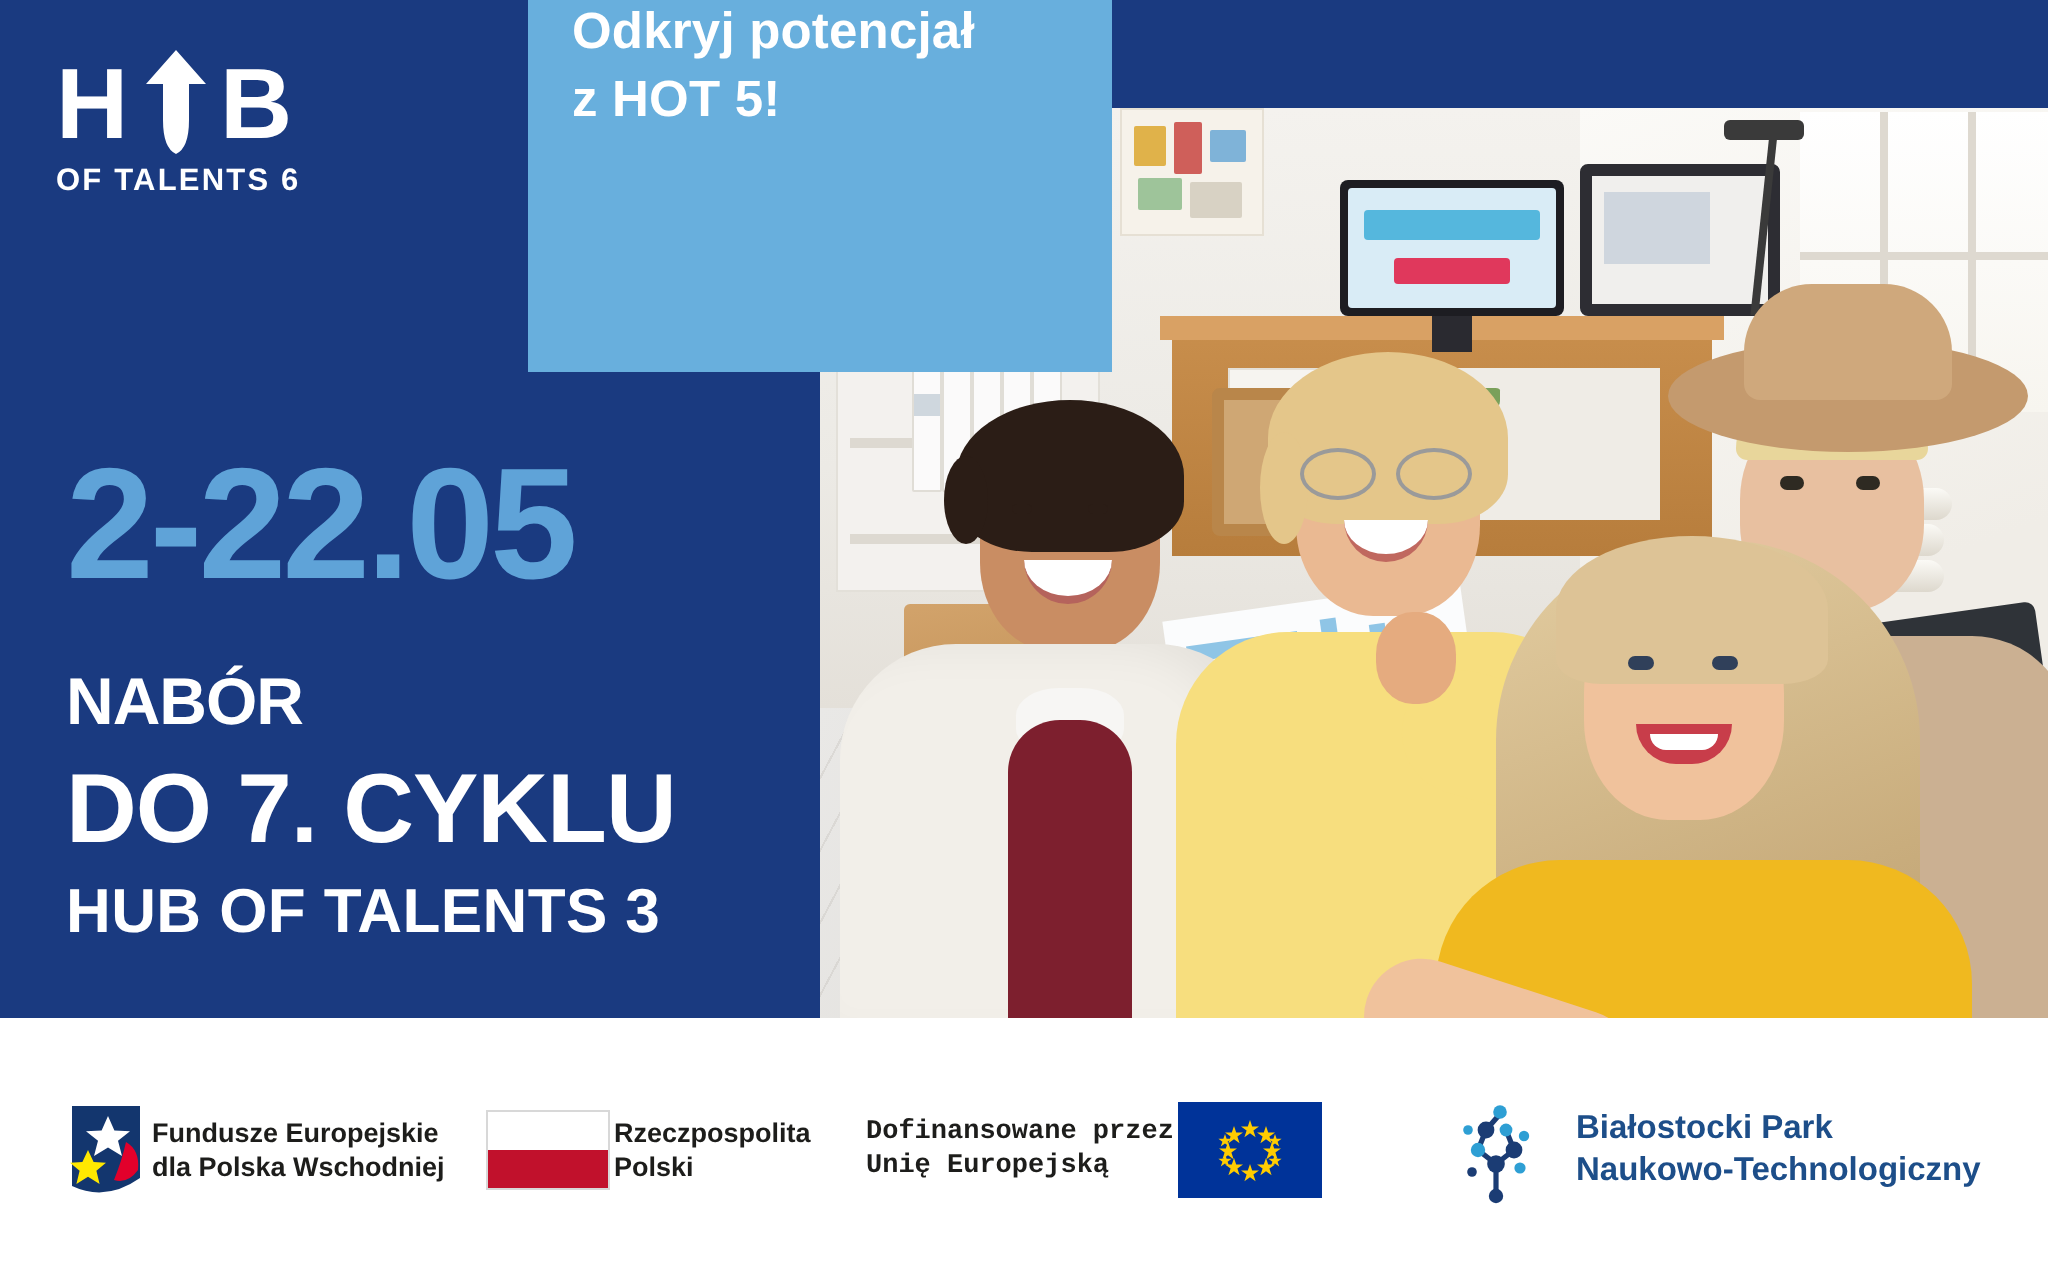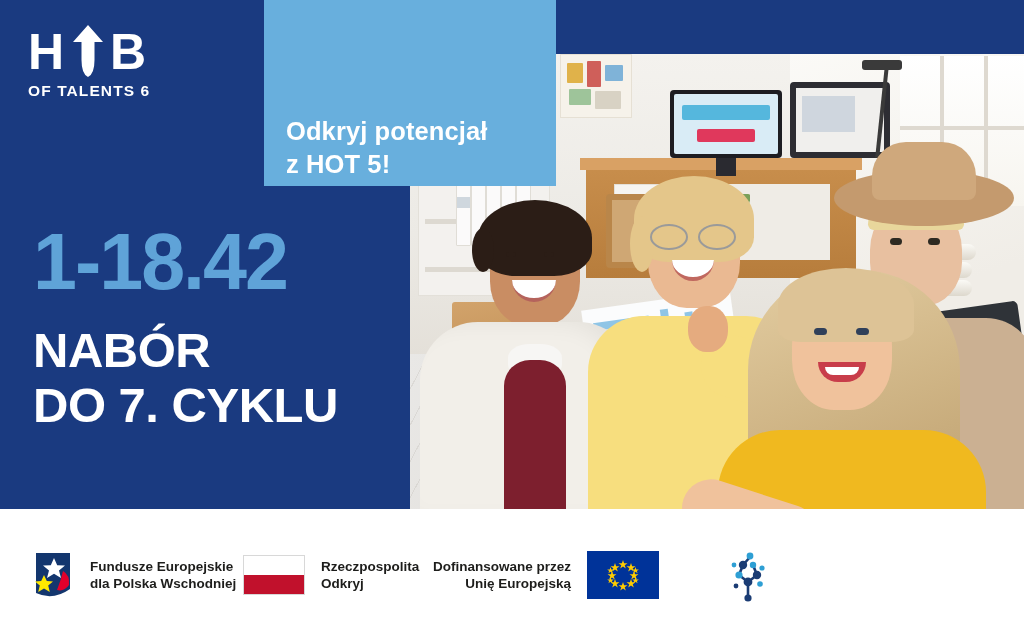--- a/index.html
+++ b/index.html
@@ -136,42 +136,42 @@
   .p4 .hair-back{position:absolute;left:22px;top:16px;width:212px;height:300px;background:linear-gradient(160deg,#e3cda1 0%,#c9ad7d 60%,#b89a6b 100%);border-radius:100px 100px 40px 40px;}
   .p4 .head{left:66px;top:38px;width:100px;height:118px;background:#f0c29c;z-index:3;}
   .p4 .hair-front{position:absolute;left:52px;top:14px;width:136px;height:74px;background:#ddc396;border-radius:60% 60% 20% 20%;z-index:4;}
   .p4 .eye{position:absolute;top:74px;width:13px;height:7px;background:#30405a;border-radius:4px;z-index:5;}
   .p4 .lips{position:absolute;left:92px;top:108px;width:48px;height:20px;background:#c83d4a;border-radius:0 0 24px 24px;z-index:5;}
   .p4 .lips:after{content:"";position:absolute;left:7px;top:5px;width:34px;height:8px;background:#fff;border-radius:0 0 17px 17px;}
   .p4 .arm{position:absolute;left:-46px;top:238px;width:140px;height:58px;background:#f0c29c;border-radius:30px;transform:rotate(18deg);}
 
   
   .hero-block{position:absolute;left:264px;top:0px;width:292px;height:186px;background:#68afdd;z-index:60;
-    display:flex;align-items:flex-end;}
+    display:flex;align-items:flex-start;}
   .hero-text{color:#ffffff;font-size:25.5px;font-weight:bold;line-height:1.32;padding:0 0 4px 22px;letter-spacing:.1px;}
 
   
   .logo-wrap{position:absolute;left:28px;top:28px;z-index:70;}
   .logo-mark{position:relative;width:130px;height:48px;}
   .logo-mark .lt{position:absolute;color:#ffffff;font-weight:bold;font-size:50px;line-height:48px;letter-spacing:-1px;}
   .logo-mark .lH{left:0;}
   .logo-mark .lB{left:82px;}
   .logo-arrow{position:absolute;left:42px;top:-3px;width:36px;height:52px;}
   .logo-sub{margin-top:6px;color:#ffffff;font-weight:bold;font-size:15.5px;letter-spacing:1.1px;}
 
   .date{position:absolute;left:33px;top:222px;z-index:70;color:#5fa3d8;font-weight:bold;font-size:79px;line-height:79px;letter-spacing:-2px;}
   .title{position:absolute;left:33px;top:323px;z-index:70;color:#ffffff;font-weight:bold;}
-  .title .l1{font-size:49px;line-height:55px;letter-spacing:-.5px;}
+  .title .l1{font-size:33px;line-height:55px;letter-spacing:-.5px;}
   .title .l2{font-size:49px;line-height:55px;letter-spacing:-.5px;}
   .title .l3{font-size:31px;line-height:42px;letter-spacing:.2px;margin-top:2px;}
 
   
   .footer{position:absolute;left:0;top:509px;width:1024px;height:131px;background:#ffffff;}
   .f-row{position:absolute;top:0;height:131px;display:flex;align-items:center;}
-  .f-item{display:flex;align-items:center;gap:16px;}
+  .f-item{display:flex;align-items:center;gap:2px;}
   .f-text{font-size:13.5px;line-height:17px;color:#1d1d1b;font-weight:bold;}
   .fe-logo{width:44px;height:52px;}
   .pl-flag{width:62px;height:40px;border:1px solid #d8d8d8;box-sizing:border-box;}
   .pl-flag .w{height:50%;background:#ffffff;}
   .pl-flag .r{height:50%;background:#c1112c;}
   .eu-flag{width:72px;height:48px;background:#003399;position:relative;}
   .bpnt-text{font-size:16.5px;line-height:21px;color:#1d4e89;font-weight:bold;}
 </style>
 </head>
 <body>
@@ -359,25 +359,26 @@
     <div class="logo-mark">
       <span class="lt lH">H</span>
       <span class="lt lB">B</span>
       <svg class="logo-arrow" viewBox="0 0 36 52">
         <path d="M18 0 L33 17 L24.5 17 L24.5 35 Q24.5 49 18 52 Q11.5 49 11.5 35 L11.5 17 L3 17 Z" fill="#ffffff"></path>
       </svg>
     </div>
     <div class="logo-sub">OF TALENTS 6</div>
   </div>
 
-  <div class="date">1-18.42</div>
+  <div class="date">2-22.05</div>
 
   <div class="title">
     <div class="l1">NABÓR</div>
     <div class="l2">DO 7. CYKLU</div>
+    <div class="l3">HUB OF TALENTS 3</div>
   </div>
 
   <div class="footer">
 
     <div class="f-row f-item" style="left:30px;">
       <svg class="fe-logo" viewBox="0 0 44 52">
         <path d="M6 4 L40 4 L40 40 Q23 52 6 44 Z" fill="#13366e"></path>
         <path d="M24 9 L27.2 16.2 L35 16.6 L29 21.4 L31 29 L24 24.8 L17 29 L19 21.4 L13 16.6 L20.8 16.2 Z" fill="#ffffff"></path>
         <path d="M14 26 L16.8 32 L23 32.4 L18.2 36.4 L19.8 43 L14 39.4 L8.2 43 L9.8 36.4 L5 32.4 L11.2 32 Z" fill="#ffe800"></path>
         <path d="M33 22 Q40 26 39 36 Q34 43 27 41 Q31 31 33 22 Z" fill="#e2002b"></path>
@@ -388,26 +389,26 @@
       </div>
     </div>
 
     <div class="f-row f-item" style="left:243px;">
       <div class="pl-flag">
         <div class="w"></div>
           <div class="r"></div>
       </div>
       <div class="f-text">
         <div>Rzeczpospolita</div>
-        <div>Odkryj</div>
+        <div>Polski</div>
       </div>
     </div>
 
     <div class="f-row f-item" style="left:433px;">
-      <div class="f-text" style="text-align:right;">
+      <div class="f-text" style="font-family:Liberation Mono, monospace;">
         <div>Dofinansowane przez</div>
         <div>Unię Europejską</div>
       </div>
       <svg class="eu-flag" viewBox="0 0 72 48">
         <rect width="72" height="48" fill="#003399"></rect>
         <g fill="#ffcc00">
           <polygon points="36,9 37.1,12.3 40.5,12.3 37.7,14.3 38.8,17.6 36,15.6 33.2,17.6 34.3,14.3 31.5,12.3 34.9,12.3"></polygon>
           <polygon points="36,31 37.1,34.3 40.5,34.3 37.7,36.3 38.8,39.6 36,37.6 33.2,39.6 34.3,36.3 31.5,34.3 34.9,34.3"></polygon>
           <polygon points="25,20 26.1,23.3 29.5,23.3 26.7,25.3 27.8,28.6 25,26.6 22.2,28.6 23.3,25.3 20.5,23.3 23.9,23.3"></polygon>
           <polygon points="47,20 48.1,23.3 51.5,23.3 48.7,25.3 49.8,28.6 47,26.6 44.2,28.6 45.3,25.3 42.5,23.3 45.9,23.3"></polygon>
@@ -438,16 +439,20 @@
         <circle cx="13" cy="27" r="3.6" fill="#2e9fd4"></circle>
         <circle cx="31" cy="27" r="4.2" fill="#1b3c74"></circle>
         <circle cx="17" cy="17" r="4.2" fill="#1b3c74"></circle>
         <circle cx="27" cy="17" r="3.2" fill="#2e9fd4"></circle>
         <circle cx="24" cy="8" r="3.4" fill="#2e9fd4"></circle>
         <circle cx="36" cy="20" r="2.6" fill="#2e9fd4"></circle>
         <circle cx="8" cy="17" r="2.4" fill="#2e9fd4"></circle>
         <circle cx="34" cy="36" r="2.8" fill="#2e9fd4"></circle>
         <circle cx="10" cy="38" r="2.4" fill="#1b3c74"></circle>
       </svg>
+      <div class="bpnt-text">
+        <div>Białostocki Park</div>
+        <div>Naukowo-Technologiczny</div>
+      </div>
     </div>
 
   </div>
 </div>
 
 </body></html>

